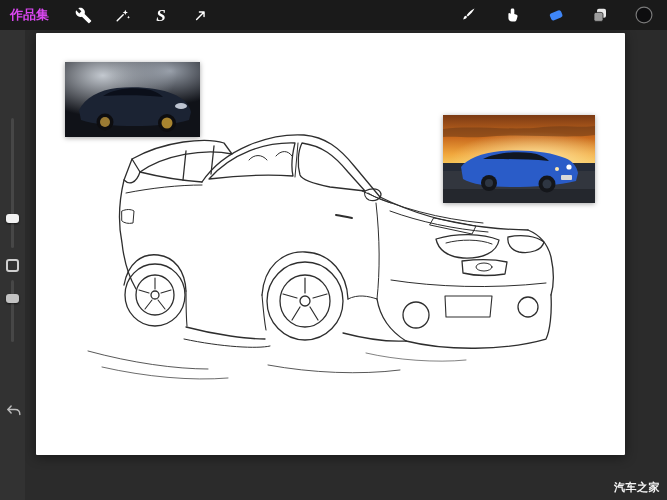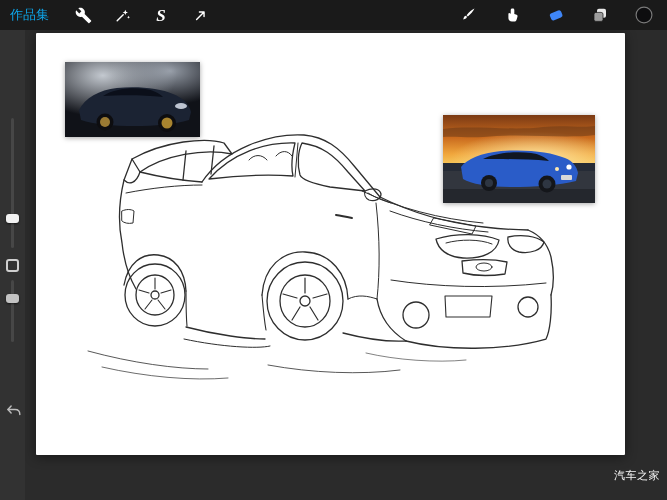--- a/index.html
+++ b/index.html
@@ -3,21 +3,21 @@
 <meta charset="utf-8">
 <style>
   *{margin:0;padding:0;box-sizing:border-box}
   html,body{width:667px;height:500px;overflow:hidden;background:#2b2b2b;font-family:"Liberation Sans",sans-serif}
   .app{position:relative;width:667px;height:500px;background:#2b2b2b}
 
   
   .topbar{position:absolute;top:0;left:0;width:667px;height:30px;background:#1a1a1a;
           display:flex;align-items:center;justify-content:space-between;padding:0 10px;z-index:6}
   .tb-left{display:flex;align-items:center;gap:13px}
-  .gallery{background:none;border:none;color:#0ea5e9;font-size:13px;font-weight:normal;
+  .gallery{background:none;border:none;color:#d946ef;font-size:13px;font-weight:bold;
            font-family:"Liberation Sans",sans-serif;margin-right:8px;cursor:pointer}
   .tb-btn{background:none;border:none;width:26px;height:26px;display:flex;align-items:center;
           justify-content:center;cursor:pointer;border-radius:5px}
   .tb-right{display:flex;align-items:center;gap:18px}
   .sel-s{color:#fff;font-family:"Liberation Serif",serif;font-style:italic;
          font-size:17px;font-weight:bold;line-height:1}
 
   
   .sidebar{position:absolute;left:0;top:30px;width:25px;height:470px;background:#323232;z-index:5}
   .track{position:absolute;left:11px;width:3px;background:#474747;border-radius:2px;cursor:pointer}
@@ -32,21 +32,21 @@
   .undo{position:absolute;left:3px;top:372px;width:20px;height:20px;background:none;border:none;cursor:pointer}
 
   
   .canvas{position:absolute;left:36px;top:33px;width:589px;height:422px;background:#fff;
           border-radius:1px;box-shadow:0 2px 12px rgba(0,0,0,.45)}
   .sketch{position:absolute;left:0;top:0;width:589px;height:422px}
   .photo{position:absolute;box-shadow:0 1px 5px rgba(0,0,0,.35)}
   .photo1{left:29px;top:29px;width:135px;height:75px}
   .photo2{left:407px;top:82px;width:152px;height:88px}
 
-  .watermark{position:absolute;right:7px;bottom:17px;color:#fff;font-size:11px;font-weight:normal;
+  .watermark{position:absolute;right:7px;bottom:5px;color:#fff;font-size:11px;font-weight:bold;
              letter-spacing:.5px;opacity:.95;z-index:7}
 </style>
 </head>
 <body>
 
 <div class="app">
 
   <header class="topbar">
     <div class="tb-left">
       <button class="gallery">作品集</button>

